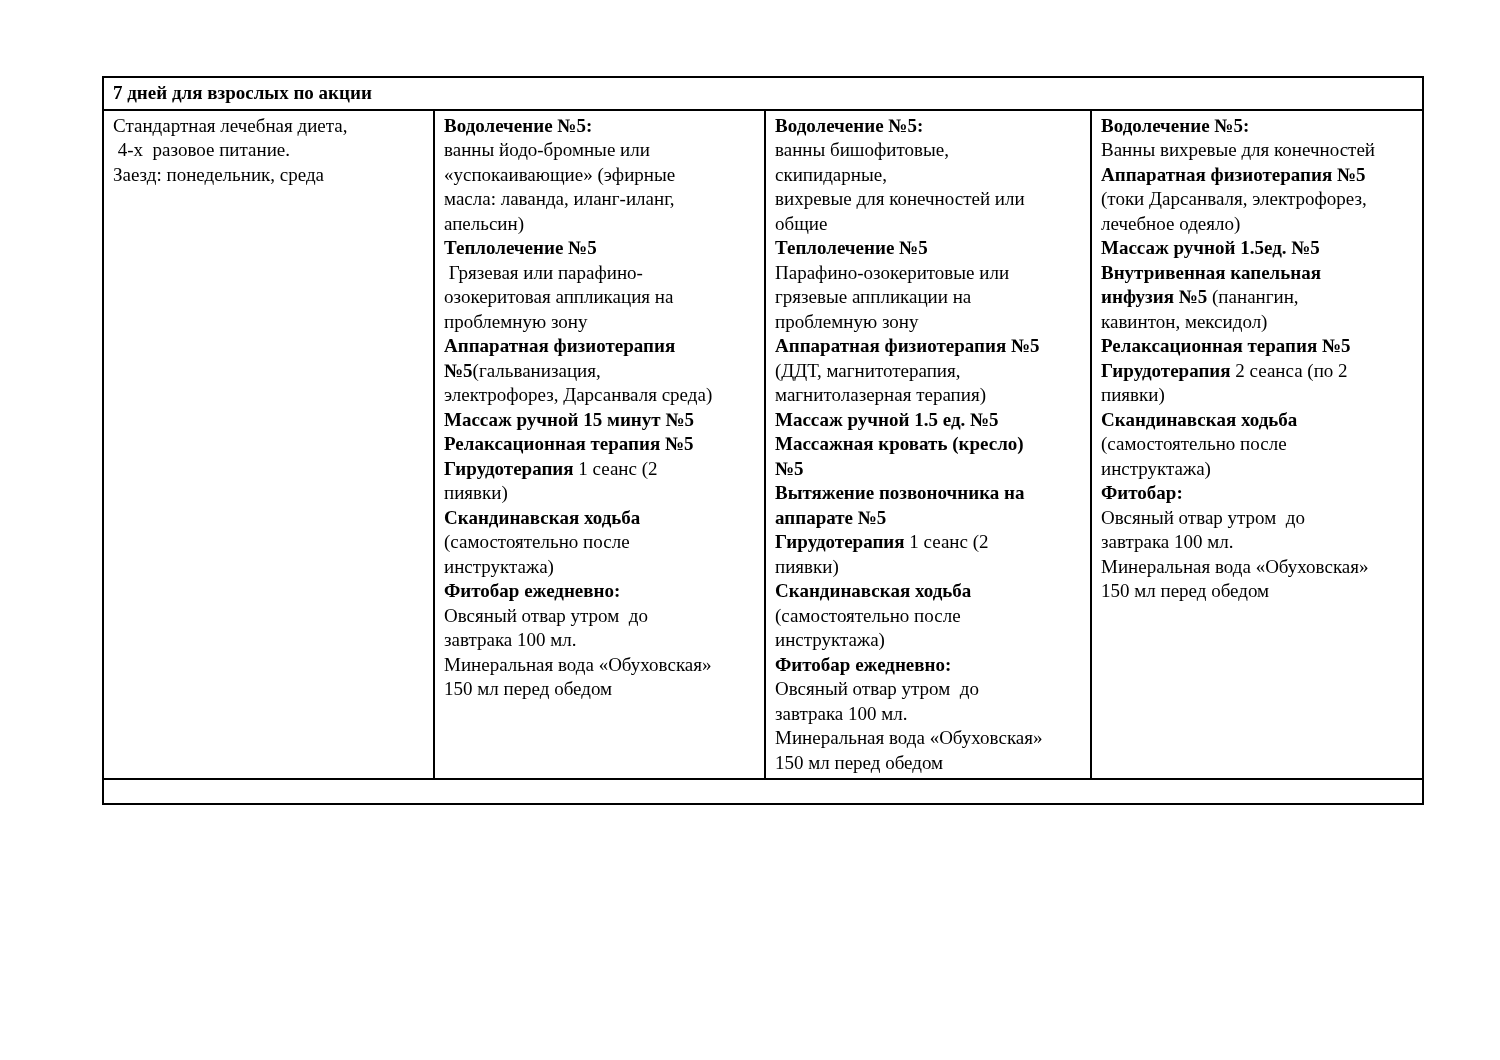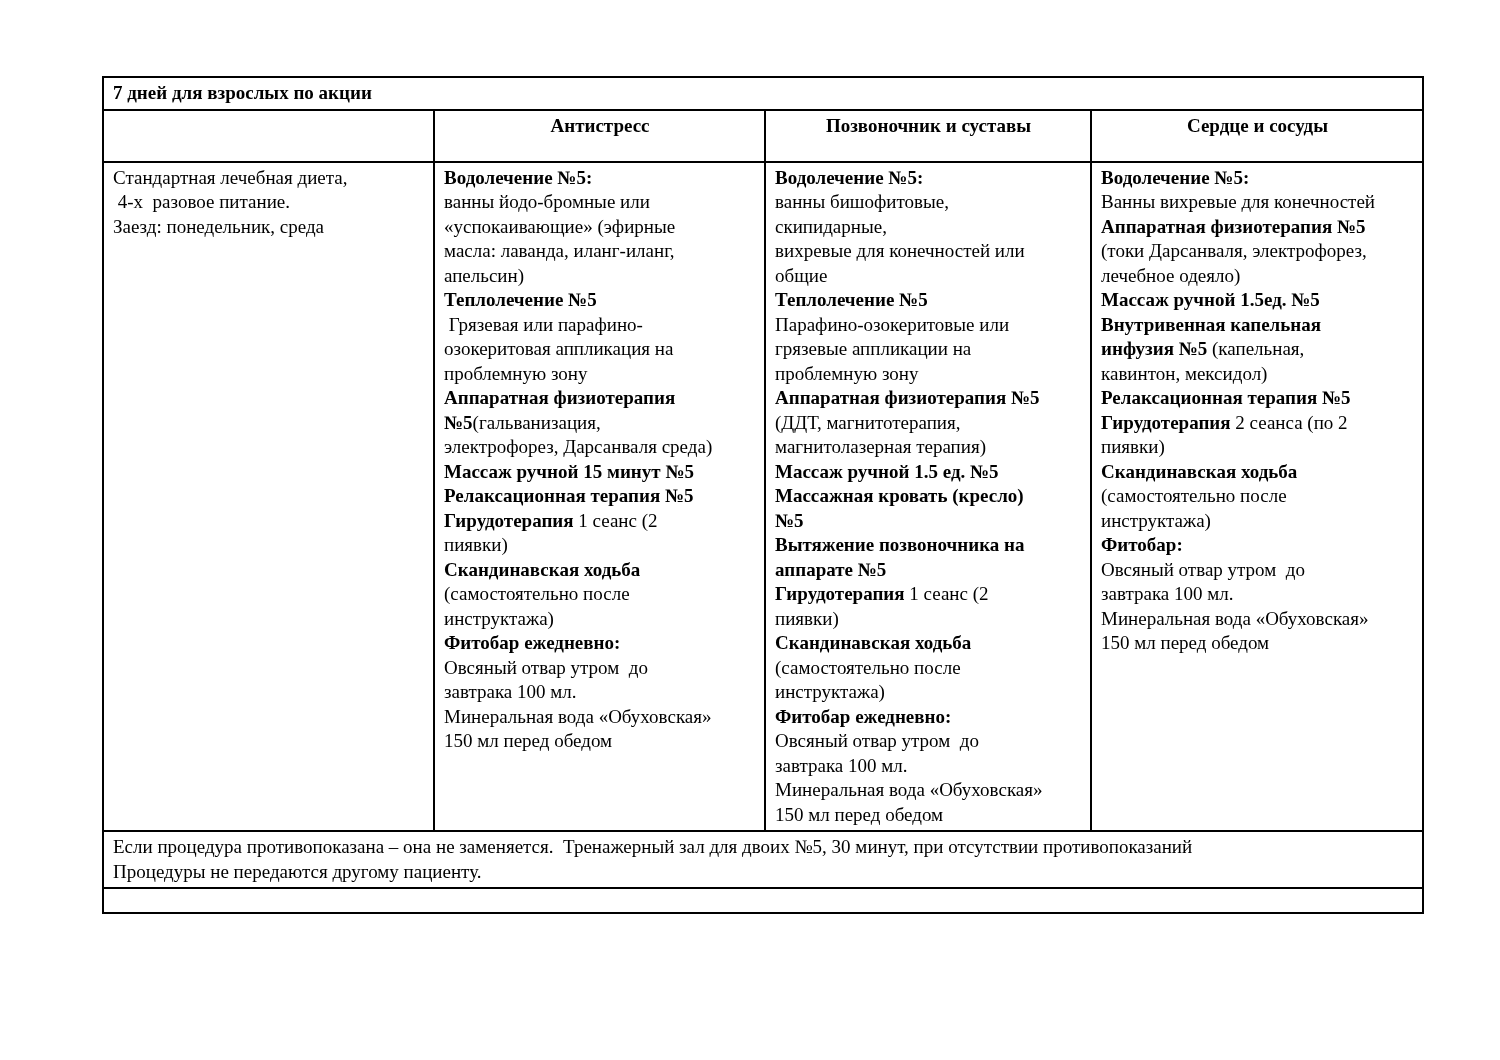--- a/index.html
+++ b/index.html
@@ -69,26 +69,20 @@
     <col style="width:331px">
     <col style="width:331px">
     <col style="width:326px">
     <col style="width:332px">
   </colgroup>
   <tbody>
     <tr>
       <td class="title-cell" colspan="4">7 дней для взрослых по акции</td>
     </tr>
     <tr>
-      <td class="header-cell"></td>
-      <td class="header-cell">Антистресс</td>
-      <td class="header-cell">Позвоночник и суставы</td>
-      <td class="header-cell">Сердце и сосуды</td>
-    </tr>
-    <tr>
       <td class="body-cell">Стандартная лечебная диета,
  4-х  разовое питание.
 Заезд: понедельник, среда</td>
       <td class="body-cell"><b>Водолечение №5:</b><span>
 ванны йодо-бромные или
 «успокаивающие» (эфирные
 масла: лаванда, иланг-иланг,
 апельсин)</span><b>
 Теплолечение №5</b><span>
  Грязевая или парафино-
@@ -136,35 +130,31 @@
 завтрака 100 мл.
 Минеральная вода «Обуховская»
 150 мл перед обедом</span></td>
       <td class="body-cell"><b>Водолечение №5:</b><span>
 Ванны вихревые для конечностей</span><b>
 Аппаратная физиотерапия №5</b><span>
 (токи Дарсанваля, электрофорез,
 лечебное одеяло)</span><b>
 Массаж ручной 1.5ед. №5</b><b>
 Внутривенная капельная
-инфузия №5</b><span> (капельная,
+инфузия №5</b><span> (панангин,
 кавинтон, мексидол)</span><b>
 Релаксационная терапия №5</b><b>
 Гирудотерапия</b><span> 2 сеанса (по 2
 пиявки)</span><b>
 Скандинавская ходьба</b><span>
 (самостоятельно после
 инструктажа)</span><b>
 Фитобар:</b><span>
 Овсяный отвар утром  до
 завтрака 100 мл.
 Минеральная вода «Обуховская»
 150 мл перед обедом</span></td>
     </tr>
     <tr>
-      <td class="footer-cell" colspan="4">Если процедура противопоказана – она не заменяется.  Тренажерный зал для двоих №5, 30 минут, при отсутствии противопоказаний
-Процедуры не передаются другому пациенту.</td>
-    </tr>
-    <tr>
       <td class="empty-cell" colspan="4"></td>
     </tr>
   </tbody>
 </table>
 
 </body></html>

